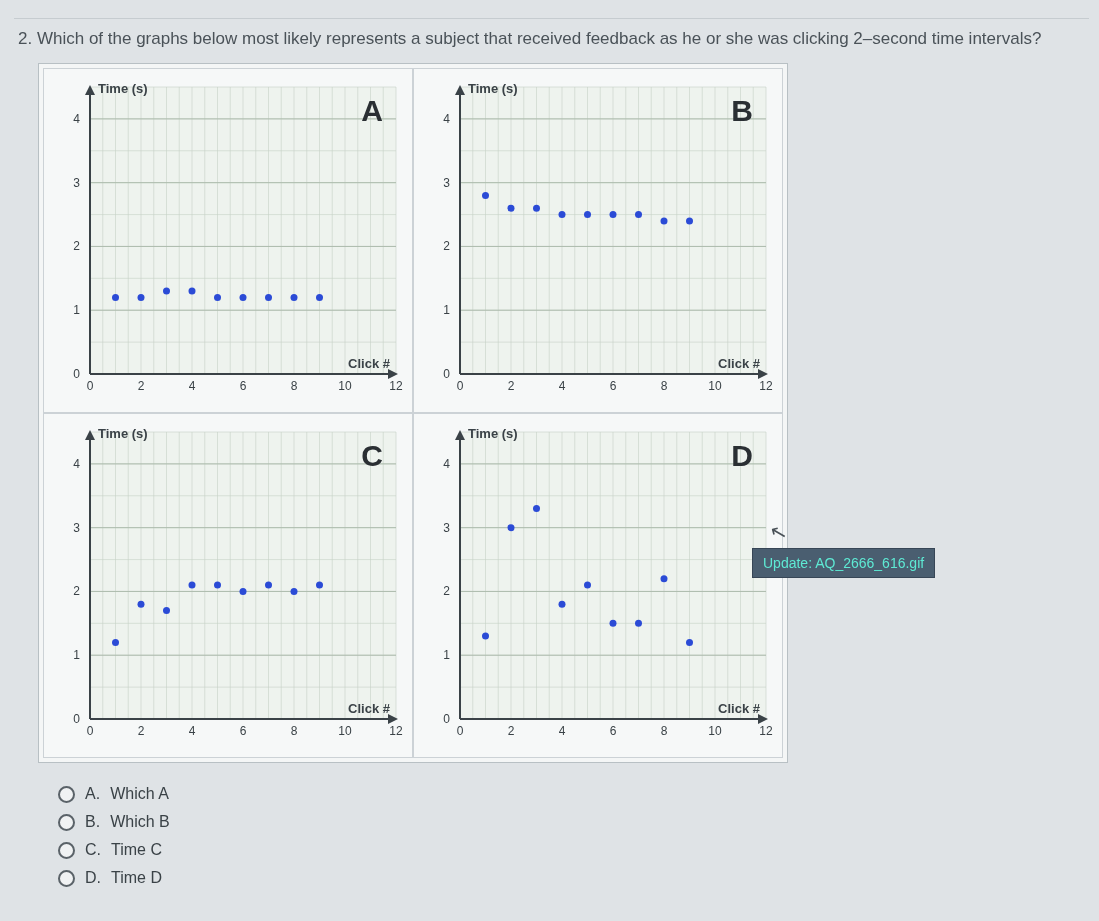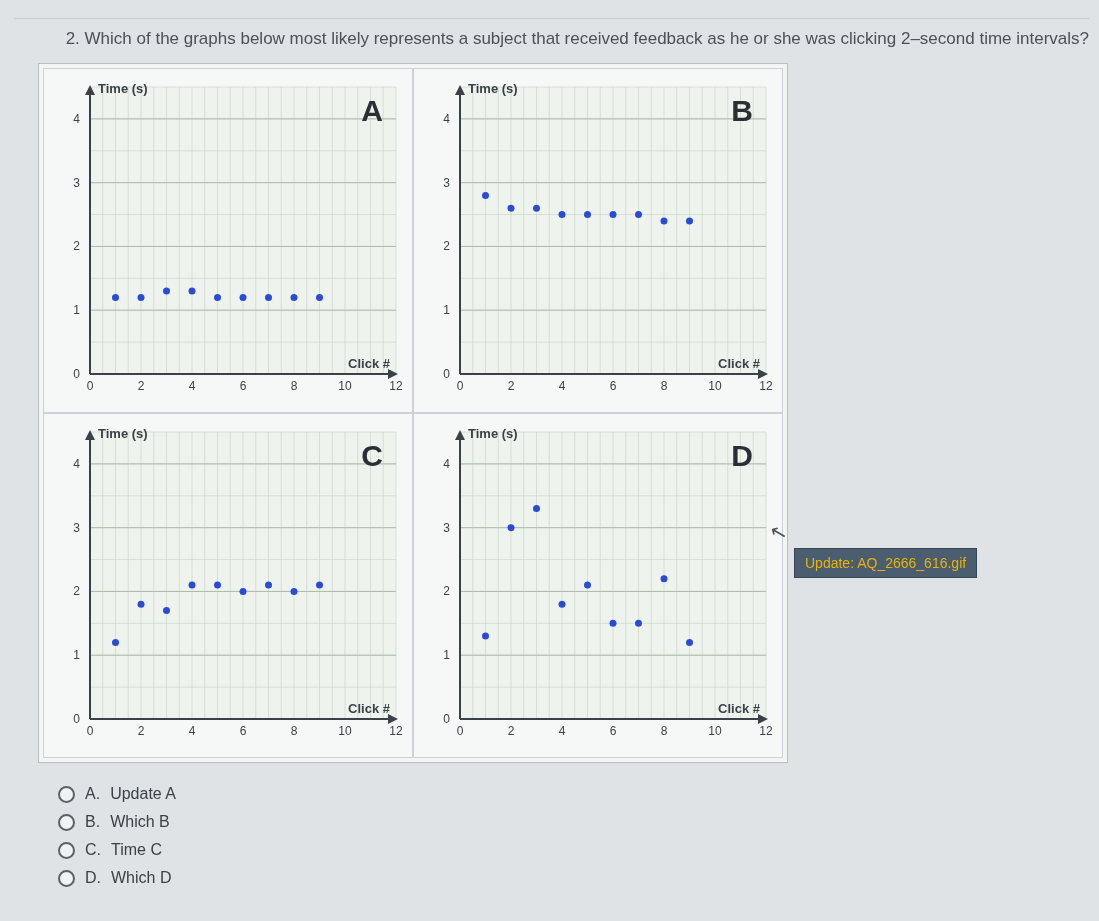--- a/index.html
+++ b/index.html
@@ -15,21 +15,20 @@
     overflow: hidden;
   }
   .page {
     padding: 18px 10px 10px 14px;
   }
   .question {
     font-size: 17px;
     color: #4a5258;
     margin: 0 0 14px 4px;
     font-weight: 400;
-    text-align: right;
   }
   .graphs-frame {
     background: #f4f6f6;
     border: 1px solid #b8c0c4;
     display: inline-block;
     padding: 4px;
     margin-left: 24px;
   }
   .graphs-grid {
     display: grid;
@@ -42,23 +41,23 @@
     border: 1px solid #ccd2d6;
     background: #f6f8f8;
     position: relative;
   }
   .graph-cell svg {
     display: block;
   }
   .tooltip {
     position: absolute;
     top: 548px;
-    left: 794px;
+    left: 752px;
     background: #4a5e70;
-    color: #eab308;
+    color: #5eead4;
     font-size: 14px;
     padding: 6px 10px;
     border: 1px solid #374656;
     white-space: nowrap;
   }
   .cursor-arrow {
     position: absolute;
     top: 520px;
     left: 770px;
     font-size: 20px;
@@ -401,31 +400,31 @@
 
   <div class="tooltip">
     <span>Update:</span>
     <span>AQ_2666_616.gif</span>
   </div>
 
   <div class="options">
     <div class="option">
       <span class="radio"></span>
       <span>A.</span>
-      <span>Update A</span>
+      <span>Which A</span>
     </div>
     <div class="option">
       <span class="radio"></span>
       <span>B.</span>
       <span>Which B</span>
     </div>
     <div class="option">
       <span class="radio"></span>
       <span>C.</span>
       <span>Time C</span>
     </div>
     <div class="option">
       <span class="radio"></span>
       <span>D.</span>
-      <span>Which D</span>
+      <span>Time D</span>
     </div>
   </div>
 </div>
 
 </body></html>

